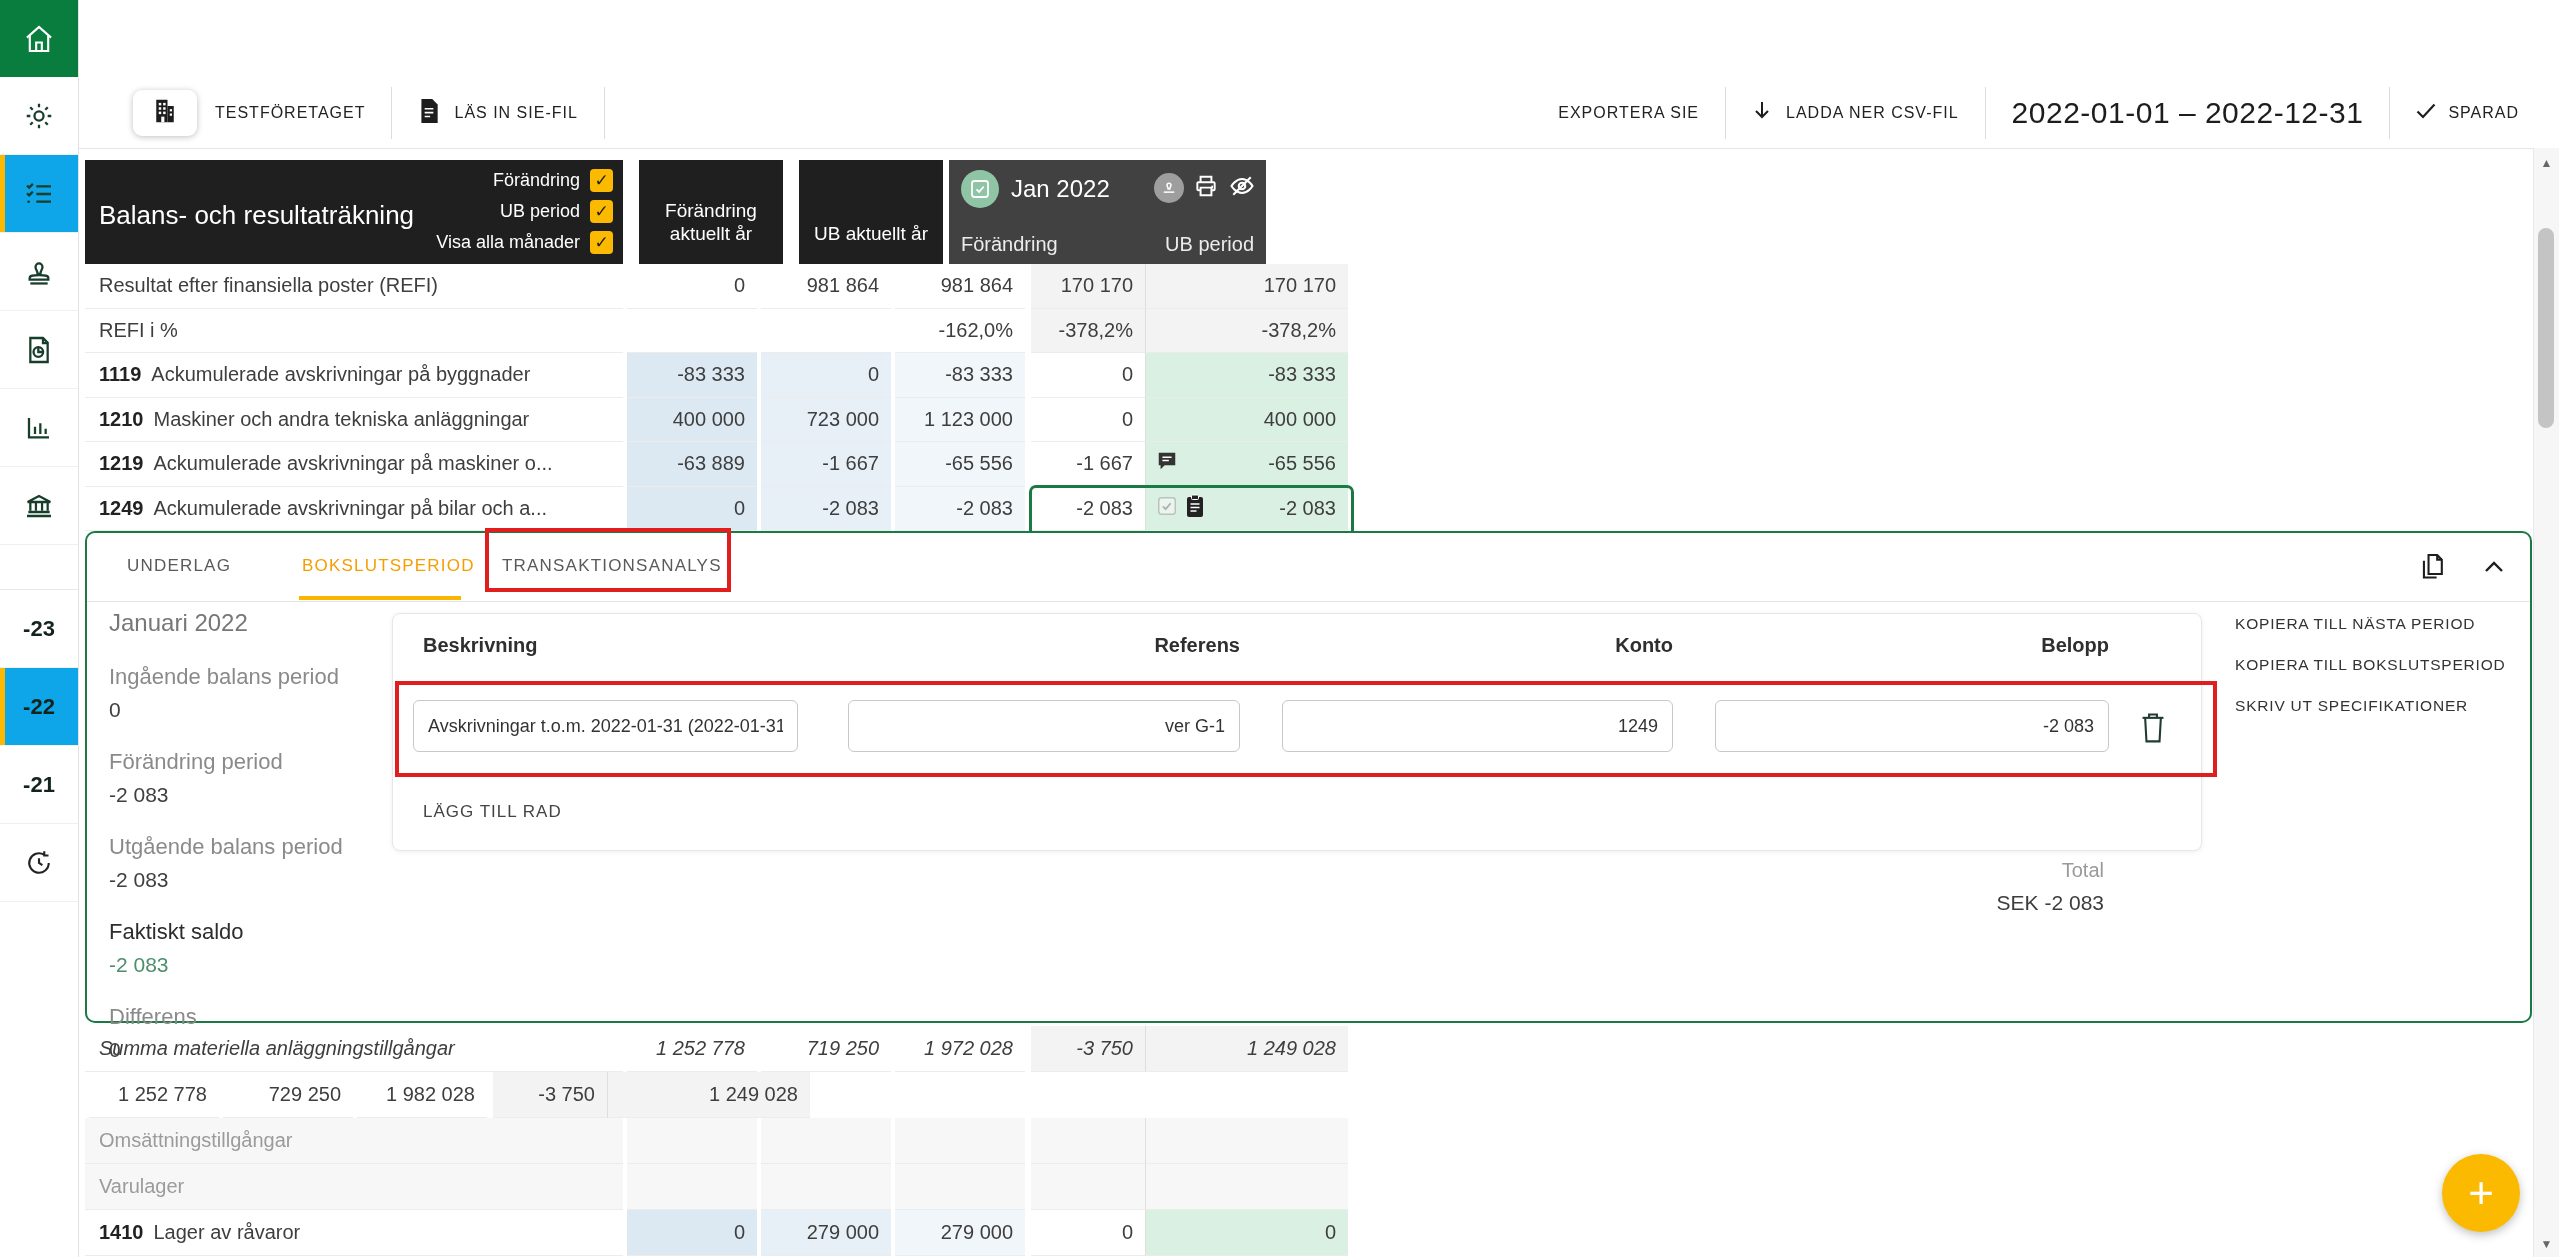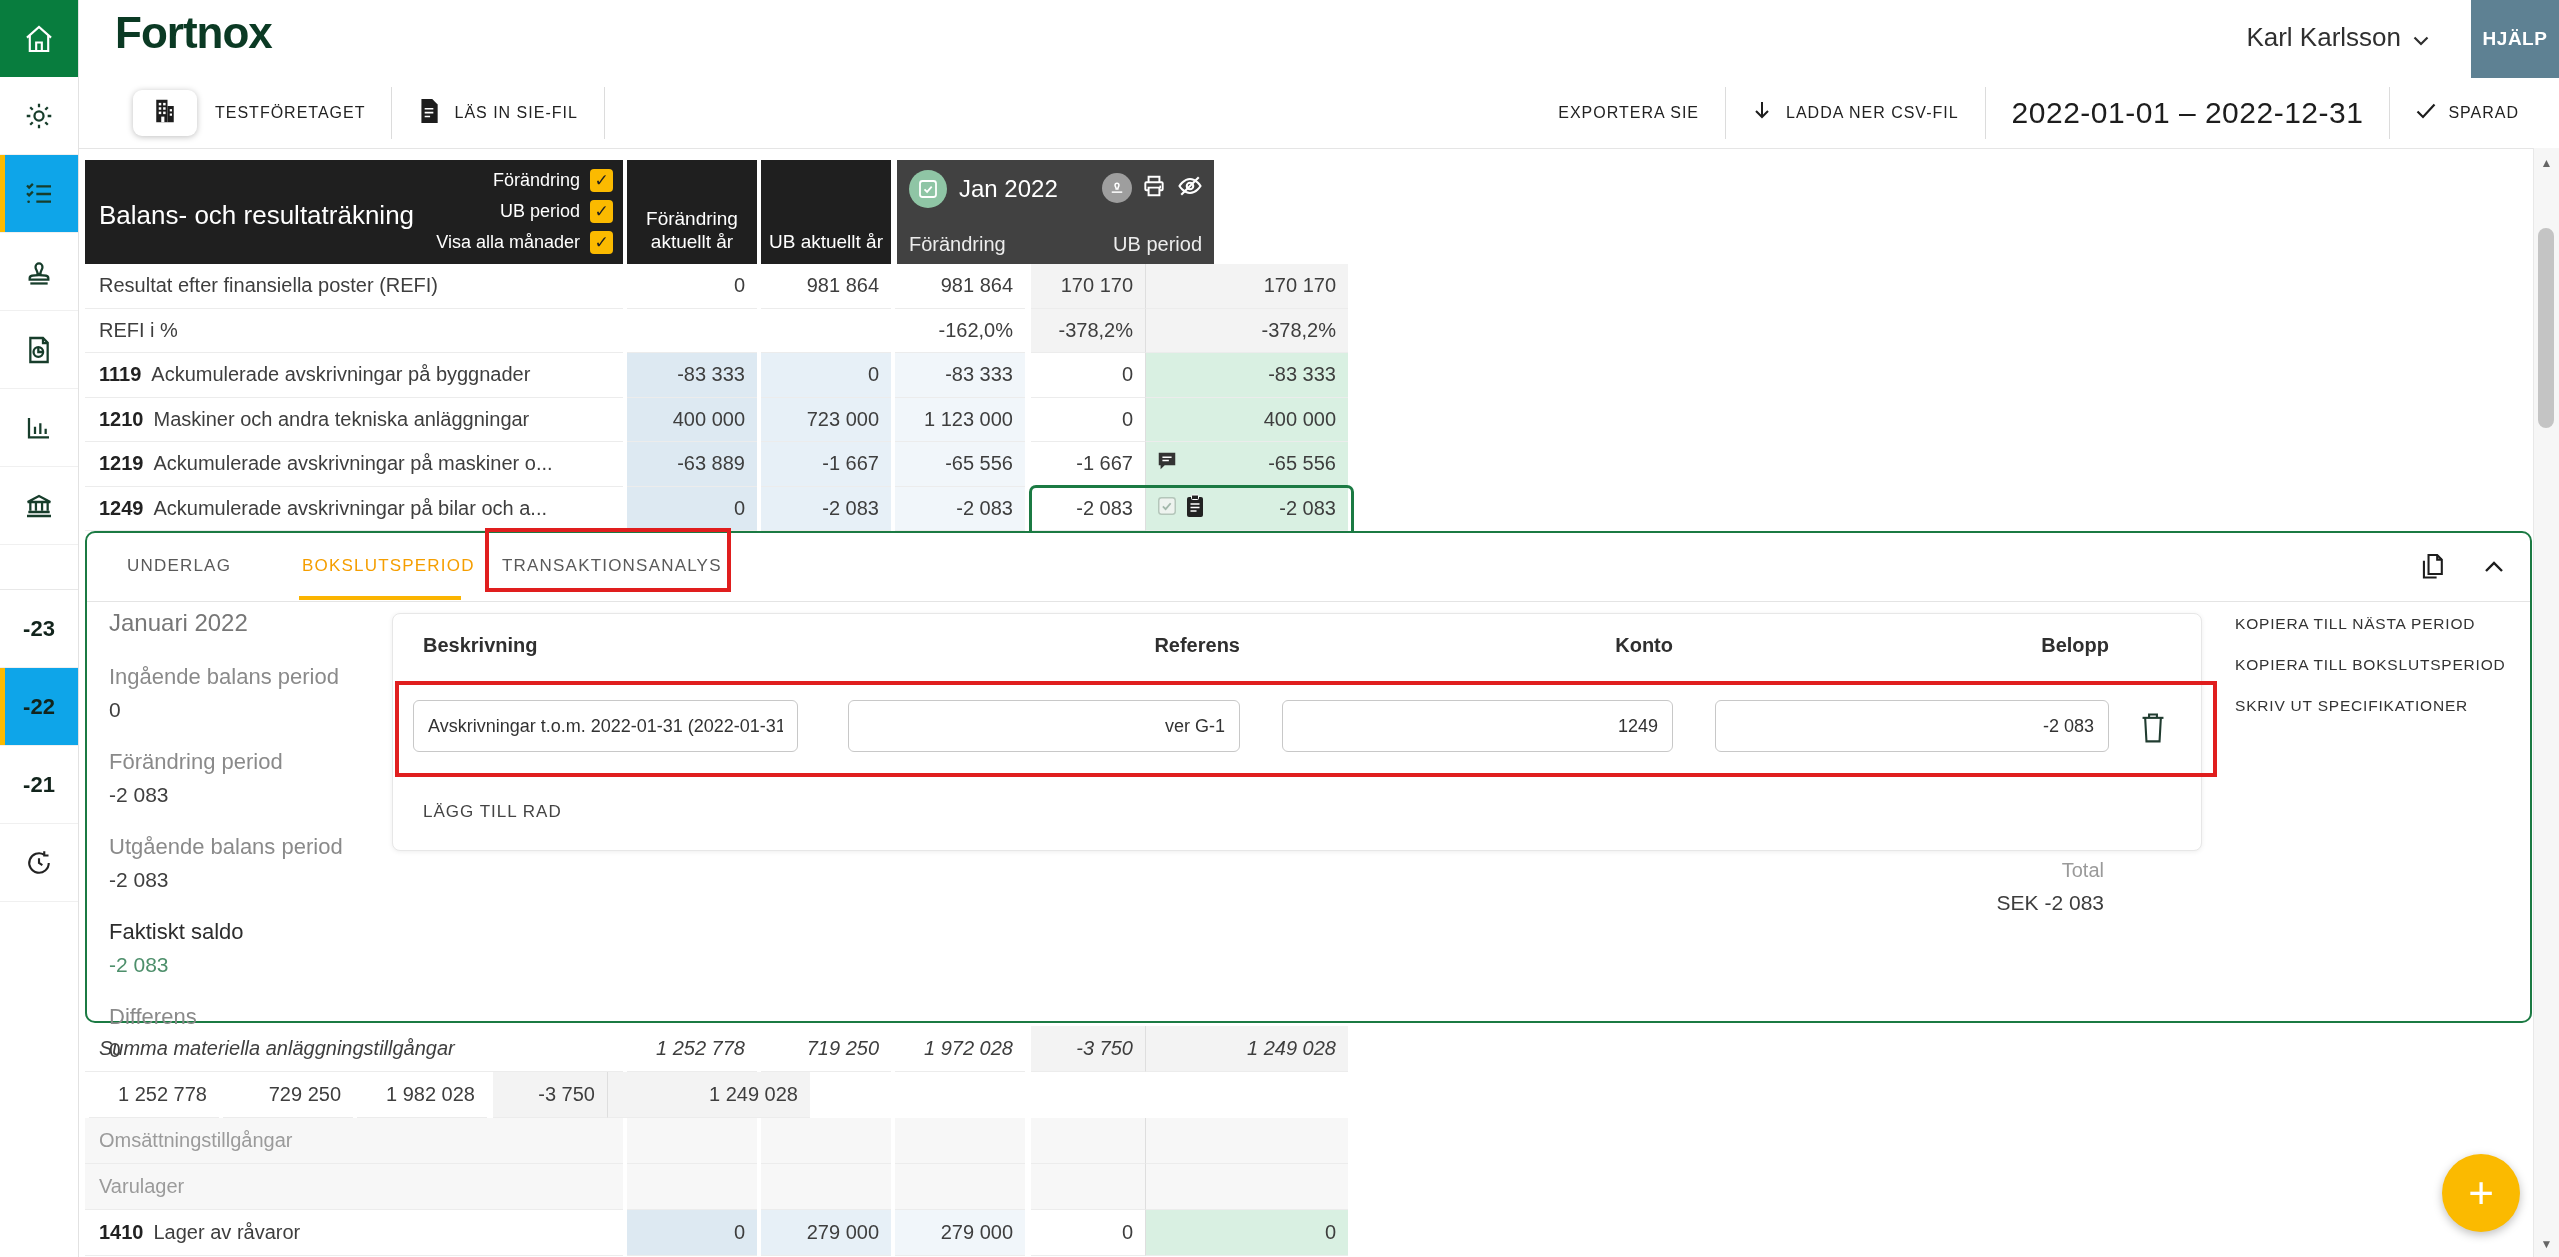--- a/index.html
+++ b/index.html
@@ -33,21 +33,21 @@
 
   
   .rpt-header{position:absolute;left:85px;top:160px;width:1263px;height:104px;display:flex;}
   .hd{background:#1f1f1f;color:#fff;}
   .hd-name{position:relative;width:538px;height:104px;}
   .hd-title{position:absolute;left:14px;top:40px;font-size:26px;}
   .toggles{position:absolute;right:10px;top:7px;}
   .toggle-row{display:flex;align-items:center;justify-content:flex-end;gap:10px;height:26px;margin-bottom:5px;cursor:pointer;}
   .toggle-row .tlab{font-size:18px;color:#fff;white-space:nowrap;}
   .cb{width:23px;height:23px;border-radius:4px;background:#fbba00;color:#1f1f1f;font-size:17px;font-weight:700;display:flex;align-items:center;justify-content:center;}
-  .hd-num{width:130px;height:104px;margin-left:4px;display:flex;align-items:flex-end;justify-content:center;text-align:center;font-size:19px;line-height:1.25;padding-bottom:10px;box-sizing:border-box;}
+  .hd-num{width:144px;height:104px;margin-left:16px;display:flex;align-items:flex-end;justify-content:center;text-align:center;font-size:19px;line-height:1.25;padding-bottom:18px;box-sizing:border-box;}
   .hd-jan{position:relative;width:317px;height:104px;margin-left:6px;background:#414141;color:#fff;box-sizing:border-box;}
   .jan-top{position:absolute;left:12px;top:10px;display:flex;align-items:center;gap:12px;}
   .jan-circle{width:38px;height:38px;border-radius:50%;background:#8fc5a5;display:flex;align-items:center;justify-content:center;}
   .jan-label{font-size:24px;}
   .jan-icons{position:absolute;right:10px;top:12px;display:flex;align-items:center;gap:9px;}
   .badge-circle{width:30px;height:30px;border-radius:50%;background:#9e9e9e;display:flex;align-items:center;justify-content:center;cursor:pointer;}
   .jan-sub{position:absolute;left:12px;right:12px;bottom:8px;display:flex;justify-content:space-between;font-size:20px;color:#ececec;}
 
   .rows{position:absolute;left:85px;width:1263px;}
   .rows-top{top:264px;}
@@ -184,30 +184,20 @@
       <span>
           <svg width="30" height="30" viewBox="0 0 24 24" fill="none" stroke="#222" stroke-width="1.7">
             <path d="M19.8 12A7.8 7.8 0 1 1 16 5.3"></path>
             <path d="M16.2 2.6v3.4h3.4"></path>
             <path d="M12 8.2V12l2.7 1.7"></path>
           </svg>
         </span>
     </div>
   </div>
 
-  <div class="app-header">
-    <div class="logo">Fortnox</div>
-    <div class="user-menu">
-      <span>Karl Karlsson</span>
-      <span><svg width="16" height="10" viewBox="0 0 16 10" fill="none" stroke="#2f2f2f" stroke-width="2.2">
-            <path d="M1.5 1.5 8 8l6.5-6.5"></path>
-          </svg></span>
-    </div>
-    <div class="help-btn">HJÄLP</div>
-  </div>
 
   <div class="toolbar">
     <div class="tb-left">
       <div class="icon-card">
         <span><svg width="30" height="30" viewBox="0 0 24 24">
               <g fill="#1d1d1d">
                 <path d="M5 3h9v18H5z"></path>
                 <path d="M14 8h5v13h-5z"></path>
               </g>
               <g fill="#fff">

